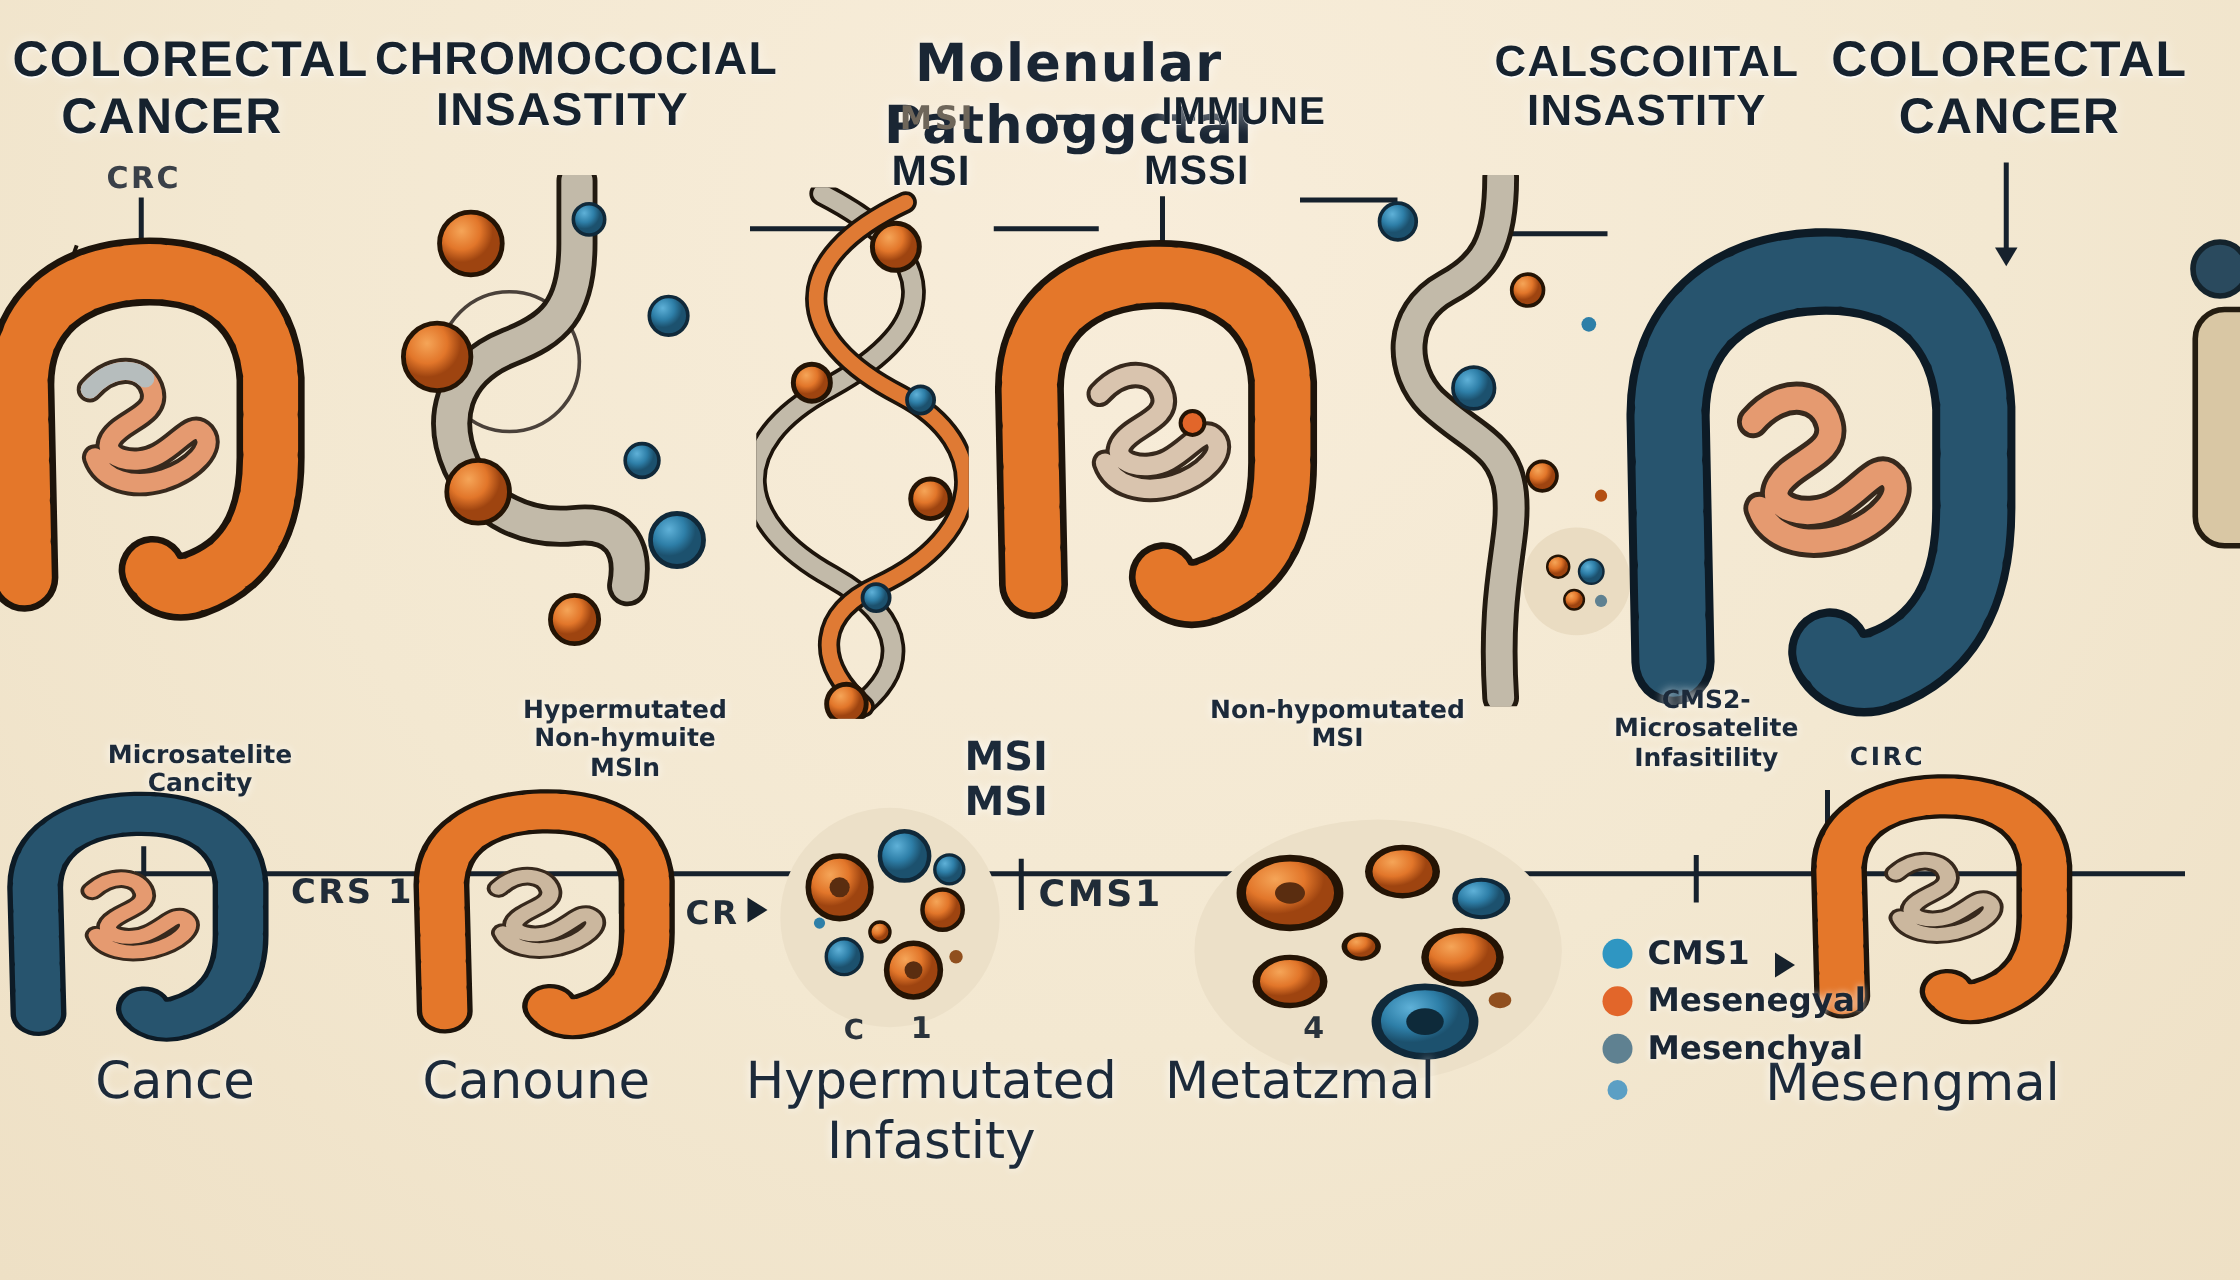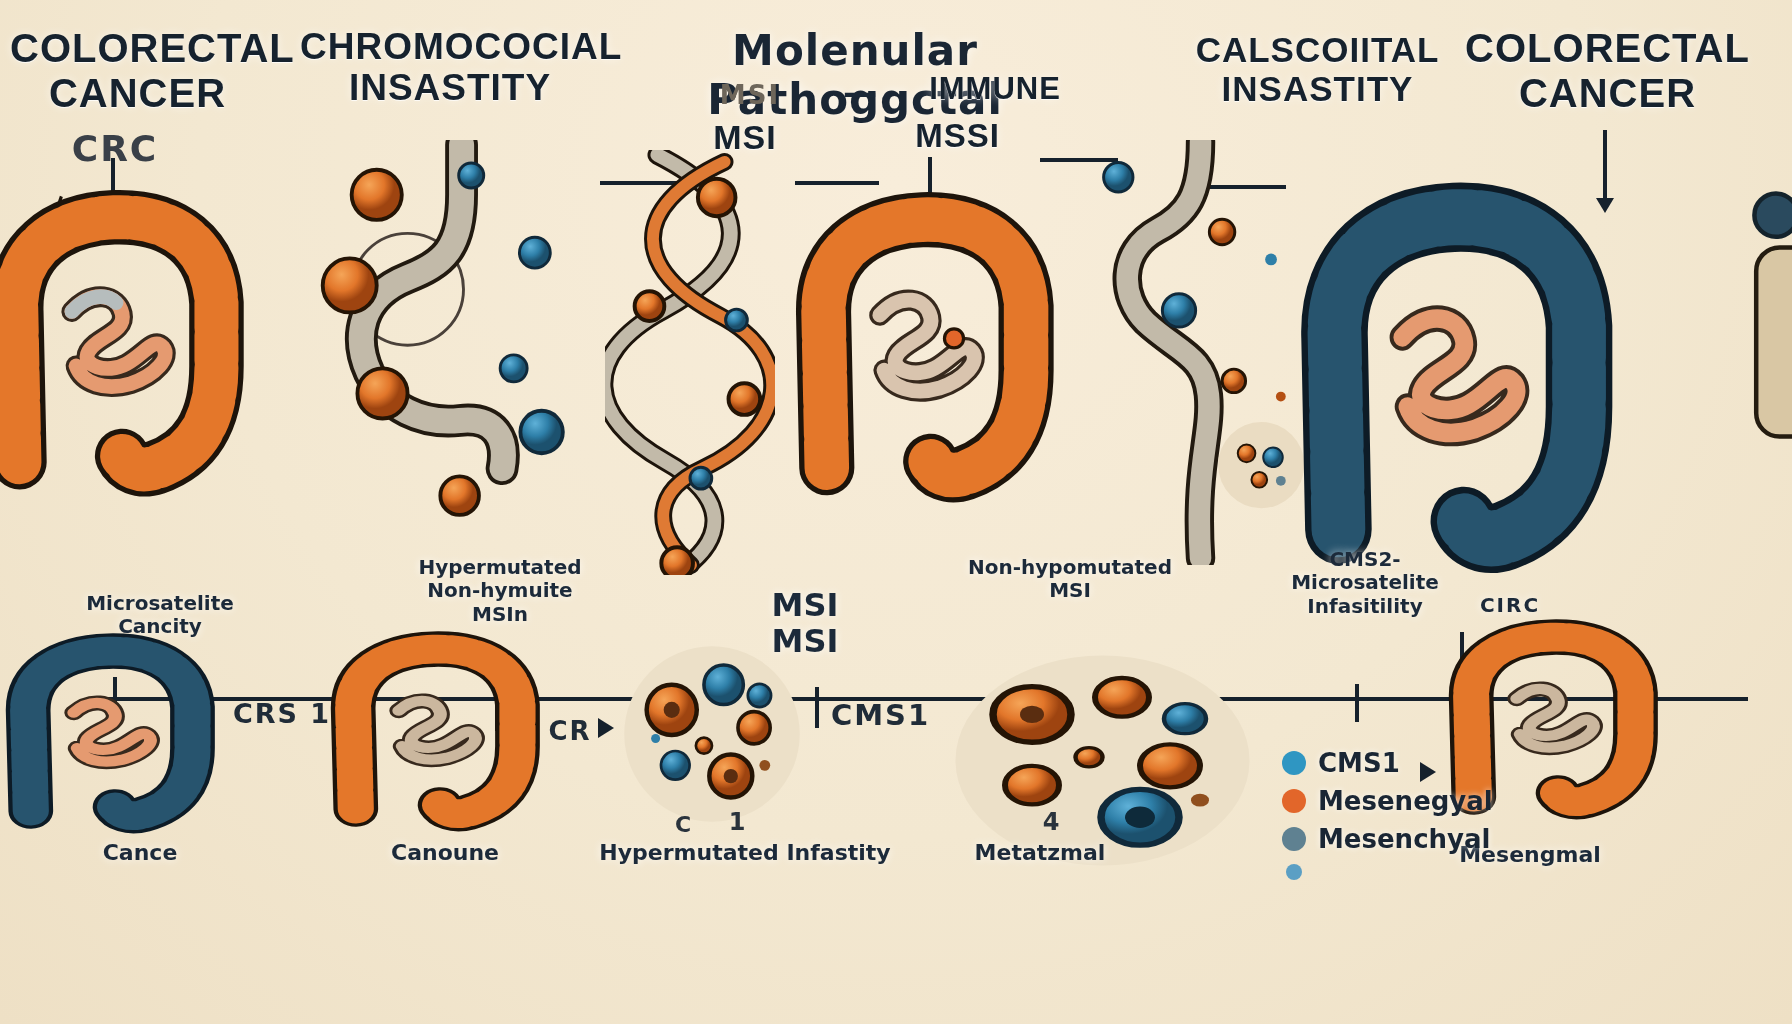--- a/index.html
+++ b/index.html
@@ -9,21 +9,21 @@
     font-family:"DejaVu Sans", sans-serif;color:#1b2836;
   }
   .t{position:absolute;text-align:center;}
   .hdr{font-family:Liberation Sans, sans-serif;font-weight:800;font-size:40px;line-height:1.12;
        letter-spacing:1px;color:#16222e;text-shadow:0 1px 0 rgba(255,255,255,.75), 0 0 10px rgba(255,255,255,.6);}
   .hdr2{font-size:37px;}
   .mixed{font-weight:700;font-size:42px;letter-spacing:1px;color:#1a2634;text-shadow:0 0 10px rgba(255,255,255,.7);}
   .faded{font-weight:700;font-size:26px;letter-spacing:2px;color:#6e665a;}
   .mid{font-weight:700;font-size:20px;line-height:1.17;color:#1c2a3a;text-shadow:0 0 8px rgba(255,255,255,.85);}
   .midb{font-weight:800;font-size:32px;line-height:1.12;}
-  .bot{font-weight:700;font-size:22px;color:#1c2a3a;text-shadow:0 0 8px rgba(255,255,255,.85);}
+  .bot{font-weight:400;font-size:41px;color:#1c2a3a;text-shadow:0 0 8px rgba(255,255,255,.85);}
   .float{font-weight:700;font-size:27px;letter-spacing:2px;color:#202c38;}
   .mark{font-weight:600;font-size:22px;color:#2a333c;}
   .vline{position:absolute;width:4px;background:#16212c;}
   .hline{position:absolute;height:4px;background:#16212c;}
   .arrhead{position:absolute;width:0;height:0;border-left:9px solid transparent;border-right:9px solid transparent;border-top:15px solid #16212c;}
   .tri-right{position:absolute;width:0;height:0;border-top:10px solid transparent;border-bottom:10px solid transparent;border-left:16px solid #16212c;}
   .g{position:absolute;}
   .legend-row{position:absolute;display:flex;align-items:center;gap:12px;
               font-weight:800;font-size:26px;color:#1a2634;text-shadow:0 0 6px rgba(255,255,255,.8);}
   .legend-dot{width:24px;height:24px;border-radius:50%;flex:0 0 auto;}
@@ -47,21 +47,21 @@
           <stop offset="60%" stop-color="#2e7fa8"></stop>
           <stop offset="100%" stop-color="#1c516e"></stop>
       </radialGradient>
     </defs>
   </svg>
 
   <div class="t hdr" style="left:10px;top:26px;width:255px">
     <div>COLORECTAL</div>
     <div>CANCER</div>
   </div>
-  <div class="t faded" style="left:55px;top:128px;width:120px;font-size:36px;color:#3a4048">CRC</div>
+  <div class="t faded" style="left:55px;top:128px;width:120px;font-size:24px;color:#3a4048">CRC</div>
   <div class="vline" style="left:111px;top:158px;height:50px"></div>
   <div class="arrhead" style="left:104px;top:206px"></div>
 
   <div class="t hdr hdr2" style="left:300px;top:26px;width:300px">
     <div>CHROMOCOCIAL</div>
     <div>INSASTITY</div>
   </div>
 
   <div class="t mixed" style="left:610px;top:26px;width:490px">Molenular Pathoggctal</div>
   <div class="t faded" style="left:700px;top:80px;width:100px">MSI</div>
@@ -245,21 +245,21 @@
 
   <div class="t float" style="left:222px;top:698px;width:120px">CRS 1</div>
   <div class="t float" style="left:540px;top:716px;width:60px;font-size:26px">CR</div>
   <div class="tri-right" style="left:598px;top:718px"></div>
   <div class="t float" style="left:818px;top:698px;width:125px;font-size:29px;font-weight:800">CMS1</div>
   <div class="t mark" style="left:668px;top:812px;width:30px">C</div>
   <div class="t mark" style="left:722px;top:808px;width:30px;font-size:24px">1</div>
   <div class="t mark" style="left:1036px;top:808px;width:30px;font-size:24px">4</div>
 
   <div class="t bot" style="left:30px;top:840px;width:220px">Cance</div>
-  <div class="t bot" style="left:335px;top:840px;width:220px">Canoune</div>
+  <div class="t bot" style="left:319px;top:840px;width:220px">Canoune</div>
   <div class="t bot" style="left:545px;top:840px;width:400px">Hypermutated Infastity</div>
   <div class="t bot" style="left:1410px;top:842px;width:240px">Mesengmal</div>
   <div class="t bot" style="left:925px;top:840px;width:230px">Metatzmal</div>
 
   <div class="legend-row" style="left:1282px;top:748px">
     <span class="legend-dot" style="background:#2f96c2"></span>
     <span>CMS1</span>
   </div>
   <div class="legend-row" style="left:1282px;top:786px">
     <span class="legend-dot" style="background:#e2662a"></span>

